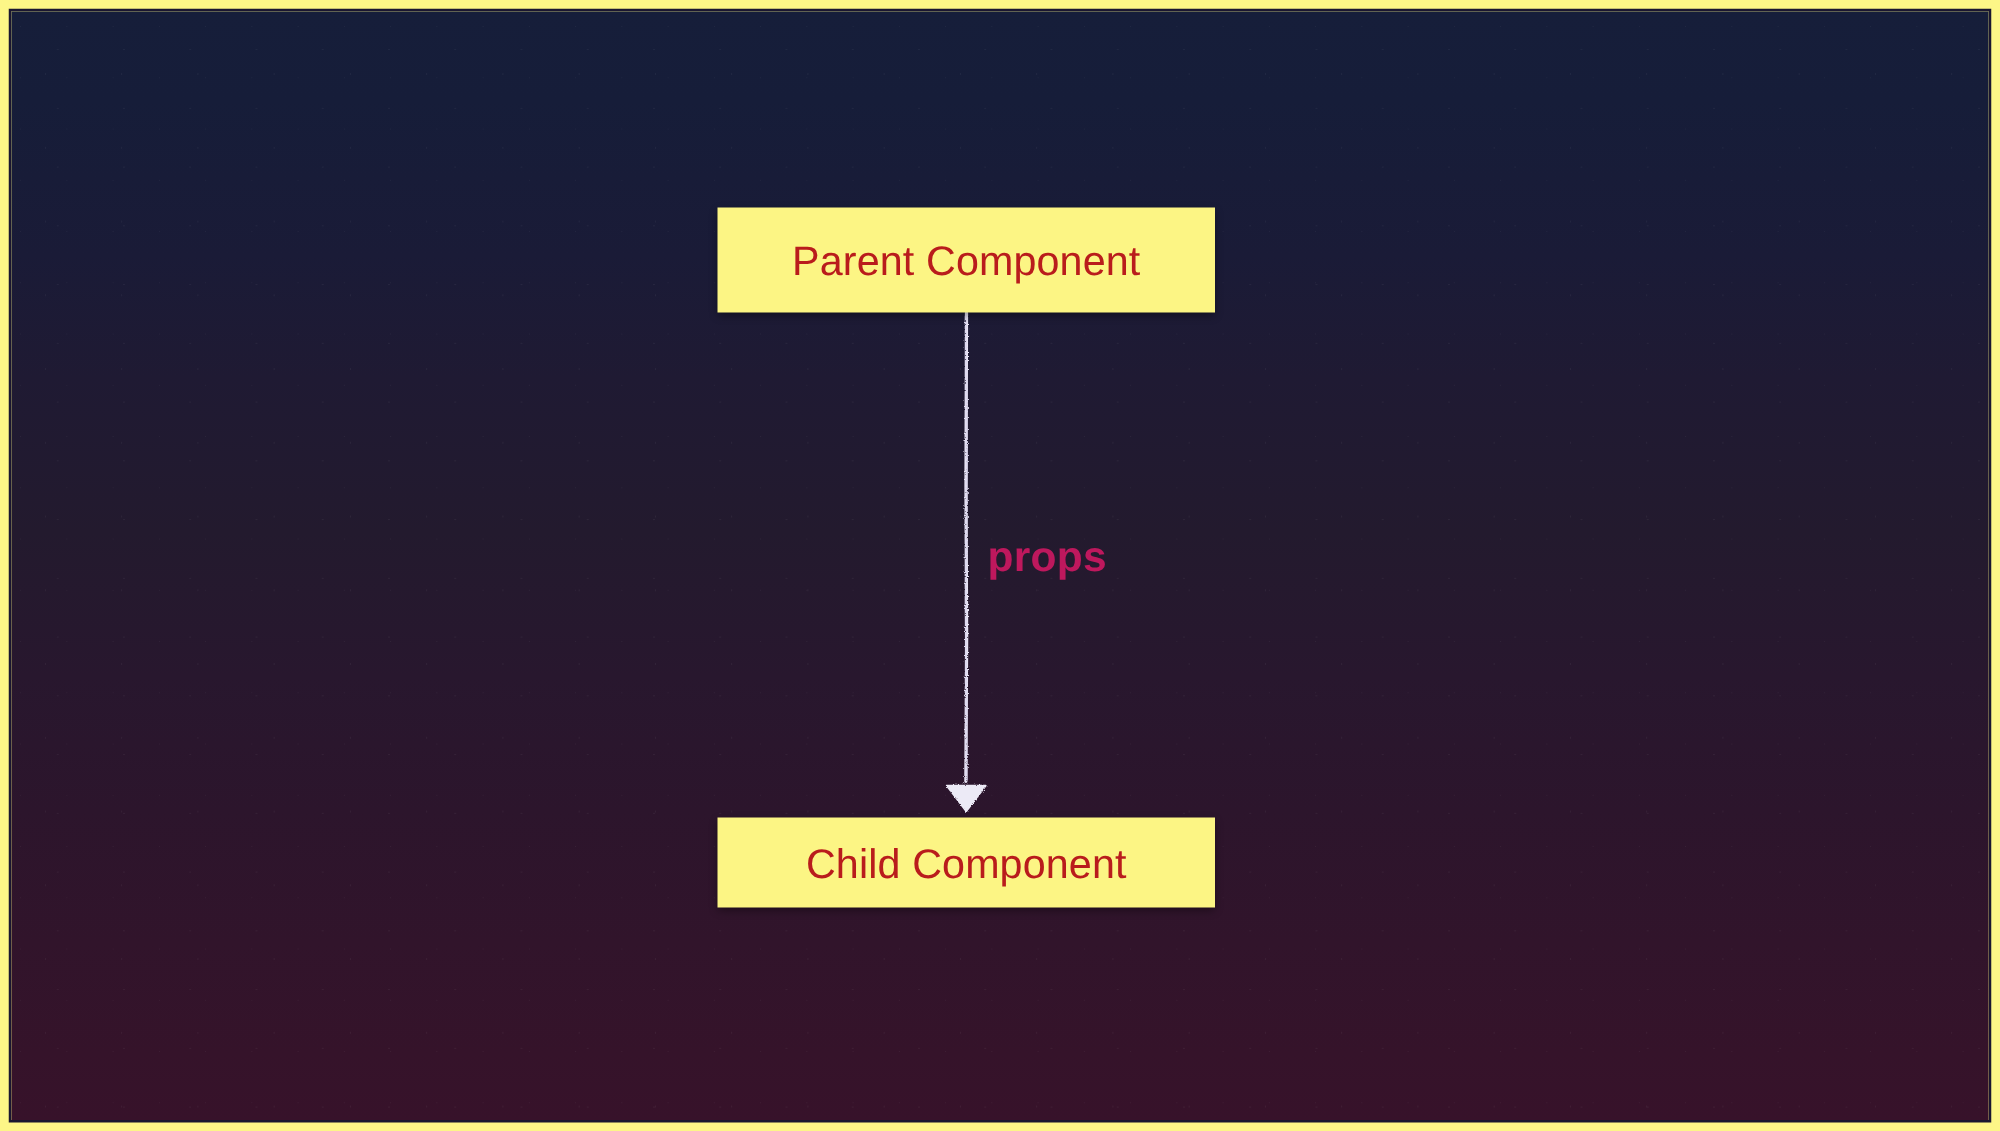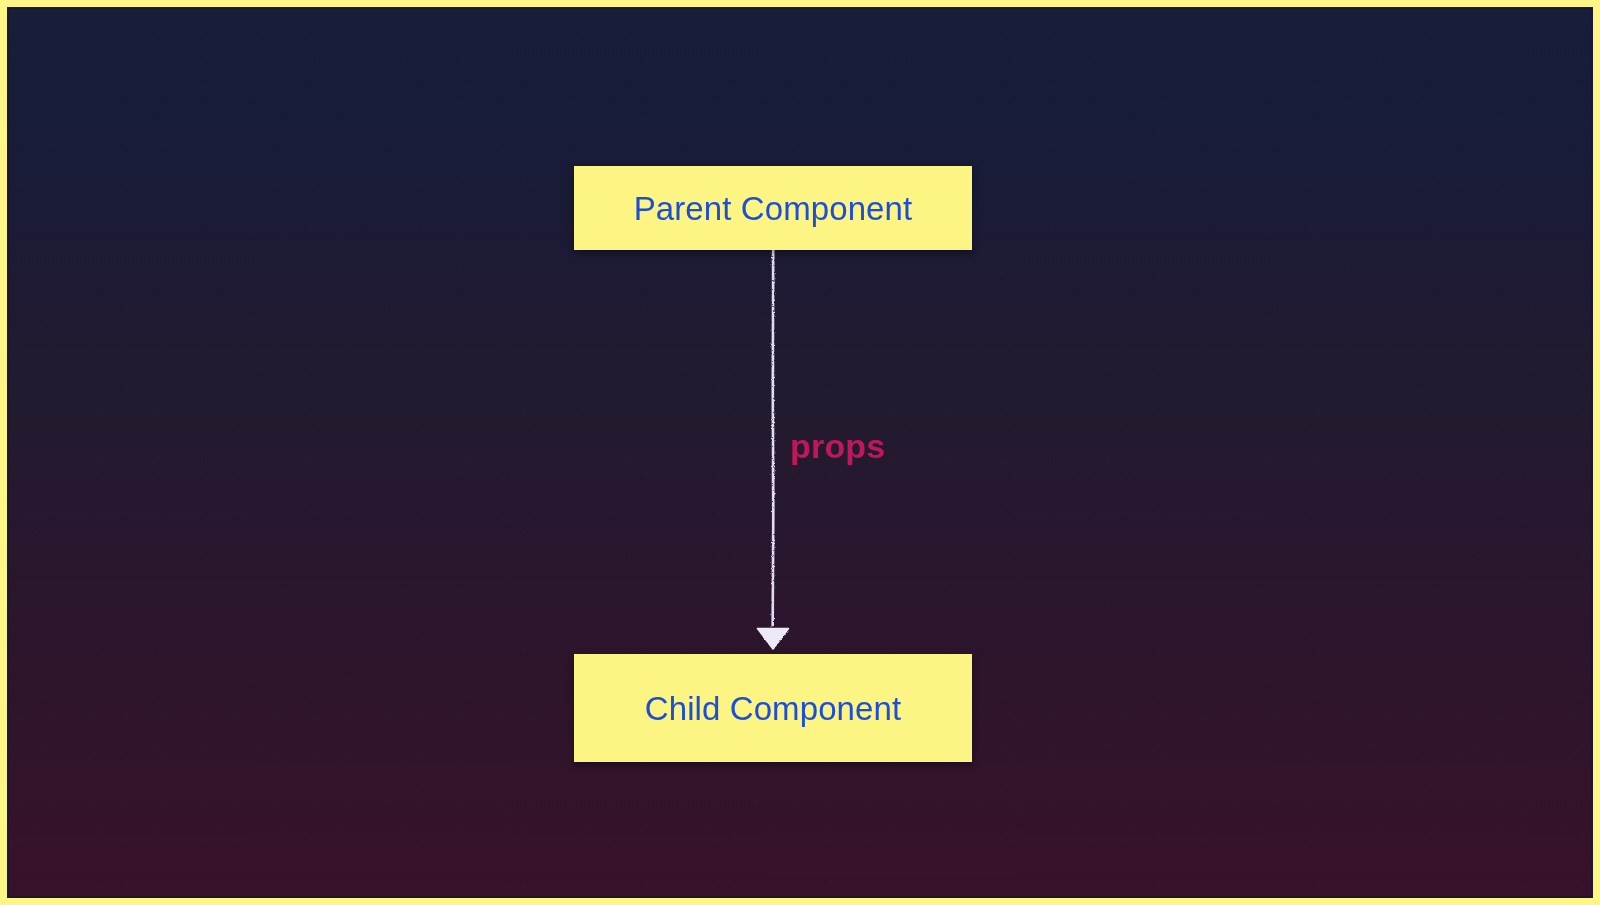--- a/index.html
+++ b/index.html
@@ -63,21 +63,21 @@
     background-size: 37px 41px, 53px 47px, 61px 59px;
   }
 
   
   .node {
     position: absolute;
     display: flex;
     align-items: center;
     justify-content: center;
     background: #fcf584;
-    color: #1d4ed8;
+    color: #b91c1c;
     box-shadow: 0 3px 7px rgba(0,0,0,.42);
     letter-spacing: .1px;
     user-select: none;
   }
   .node-label {
     font-size: 33px;
     font-weight: 400;
     line-height: 1;
     white-space: nowrap;
   }
@@ -85,21 +85,21 @@
   #node-parent {
     left: 565px;
     top: 157px;
     width: 398px;
     height: 84px;
   }
   #node-child {
     left: 565px;
     top: 645px;
     width: 398px;
-    height: 108px;
+    height: 72px;
   }
 
   
   #connector {
     position: absolute;
     left: 0;
     top: 0;
     width: 1600px;
     height: 905px;
     pointer-events: none;

